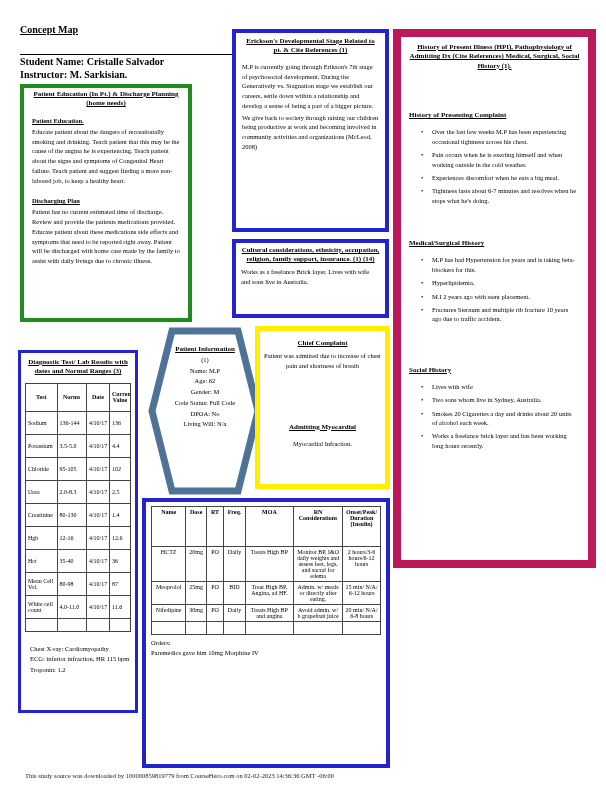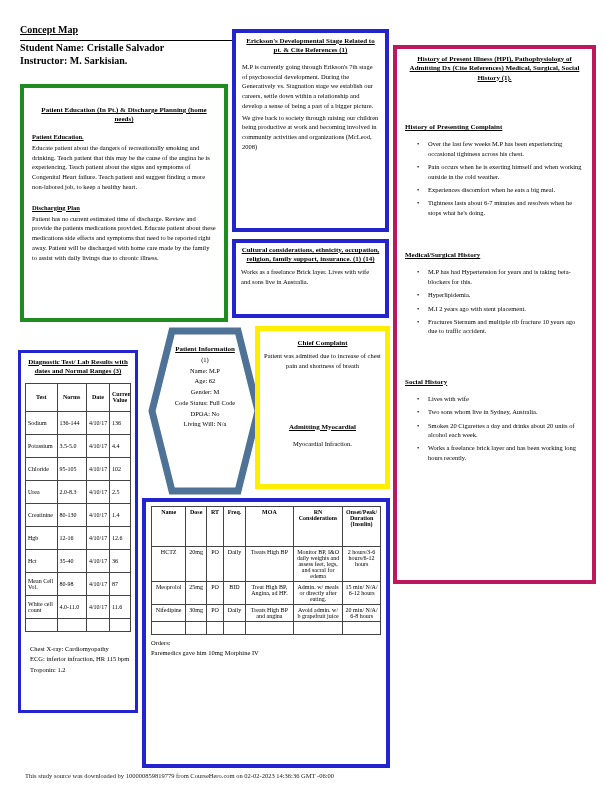--- a/index.html
+++ b/index.html
@@ -8,28 +8,28 @@
     font-family:"Liberation Serif","DejaVu Serif",serif; color:#000; overflow:hidden;
   }
   .box { position:absolute; box-sizing:border-box; background:#fff; }
   .btitle { font-weight:bold; text-decoration:underline; text-align:center; font-size:7px; line-height:1.35; margin:0 0 6px 0; }
   .subhead { font-weight:bold; text-decoration:underline; text-align:left; font-size:7px; margin:0 0 8px 0; }
   .body-text { font-size:6.5px; line-height:1.5; margin:0 0 8px 0; }
   .sec-head { font-weight:bold; text-decoration:underline; font-size:6.5px; margin:8px 0 3px 0; }
 
   
   .header { position:absolute; left:20px; top:24px; width:212px; font-size:10px; font-weight:bold; }
-  .header .cm { border-bottom:1.2px solid #000; padding-bottom:5px; text-decoration:underline; }
+  .header .cm { border-bottom:1.2px solid #000; padding-bottom:19px; text-decoration:underline; }
   .header .line { line-height:1.3; }
 
   
-  .green-box   { left:20px;  top:84px;  width:208px; height:238px; border:4px solid #1e8c1e; padding:18px 8px; }
+  .green-box   { left:20px;  top:84px;  width:172px; height:238px; border:4px solid #1e8c1e; padding:2px 8px; }
   .erickson-box{ left:232px; top:29px;  width:157px; height:203px; border:4px solid #2424cf; padding:4px 6px; }
   .cultural-box{ left:232px; top:239px; width:157px; height:79px;  border:4px solid #2424cf; padding:3px 5px; }
-  .hpi-box     { left:393px; top:45px;  width:203px; height:539px; border:4px solid #be185d; padding:6px 8px; }
+  .hpi-box     { left:393px; top:29px;  width:203px; height:539px; border:8px solid #be185d; padding:6px 8px; }
   .lab-box     { left:18px;  top:350px; width:120px; height:363px; border:3px solid #2424cf; padding:5px 4px; }
   .chief-box   { left:255px; top:326px; width:135px; height:163px; border:5px solid #ffee00; padding:6px 1px; }
   .med-box     { left:142px; top:498px; width:248px; height:270px; border:4px solid #2424cf; padding:4px 5px; }
 
   
   ul.bullets { list-style:none; margin:0 0 0 0; padding:0 2px 0 10px; }
   ul.bullets li { position:relative; padding-left:13px; margin-bottom:4px; font-size:6.5px; line-height:1.45; }
   ul.bullets li::before { content:"\2022"; position:absolute; left:2px; top:0; }
   .gap-lg { height:34px; }
   .gap-md { height:30px; }

